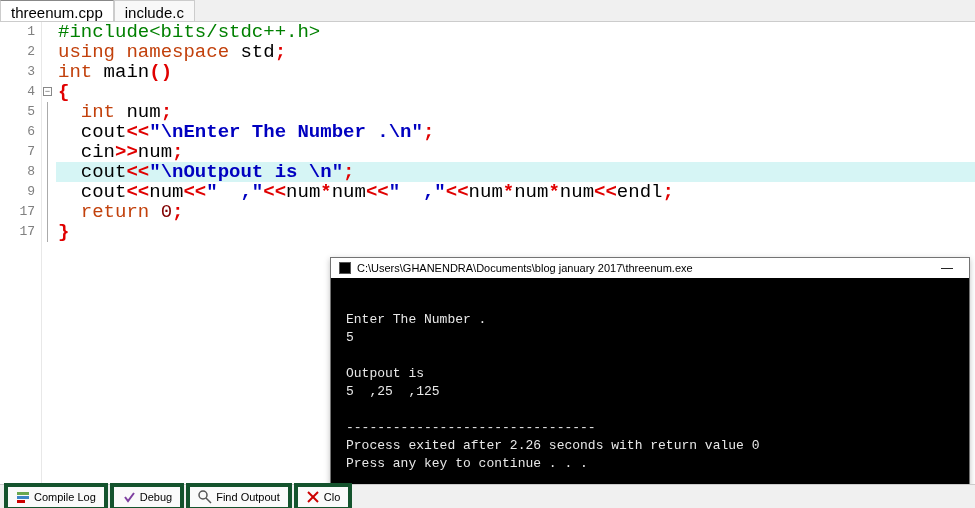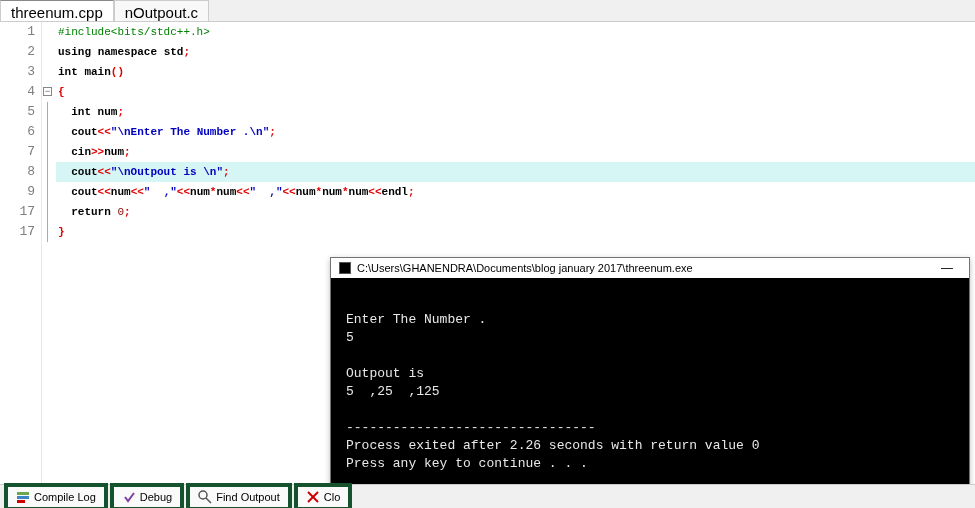--- a/index.html
+++ b/index.html
@@ -68,33 +68,33 @@
     }
     .fold-line {
       position: absolute;
       left: 5px;
       width: 1px;
       background: #aaa;
     }
     .code {
       flex: 1;
       line-height: 20px;
-      font-size: 11px;
+      font-size: 19px;
       white-space: pre;
       position: relative;
     }
     .code-line { height: 20px; padding-left: 2px; }
     .hl { background: #d6f5f5; }
-    .kw { color: #000000; font-weight: bold; }
+    .kw { color: #c2410c; font-weight: normal; }
     .pre { color: #008000; }
     .str { color: #0000c0; font-weight: bold; }
     .num { color: #800000; }
     .op { color: #e00000; font-weight: bold; }
     .brace { color: #e00000; font-weight: bold; }
-    .ident { color: #000; font-weight: bold; }
+    .ident { color: #000; }
 
     .console {
       position: absolute;
       left: 330px;
       top: 257px;
       width: 640px;
       height: 256px;
       background: #000;
       border: 1px solid #737373;
       font-family: Consolas, 'Courier New', monospace;
@@ -150,21 +150,21 @@
       background: #fafafa;
       cursor: pointer;
     }
     .bi { display: inline-block; width: 14px; height: 14px; }
   </style>
 </head>
 <body>
 
 <div class="tabs">
   <div class="tab active">threenum.cpp</div>
-  <div class="tab">nOutpout.c</div>
+  <div class="tab">include.c</div>
 </div>
 
 <div class="editor">
   <div class="gutter" id="gutter">
       <div>1</div>
       <div>2</div>
       <div>3</div>
       <div>4</div>
       <div>5</div>
       <div>6</div>

